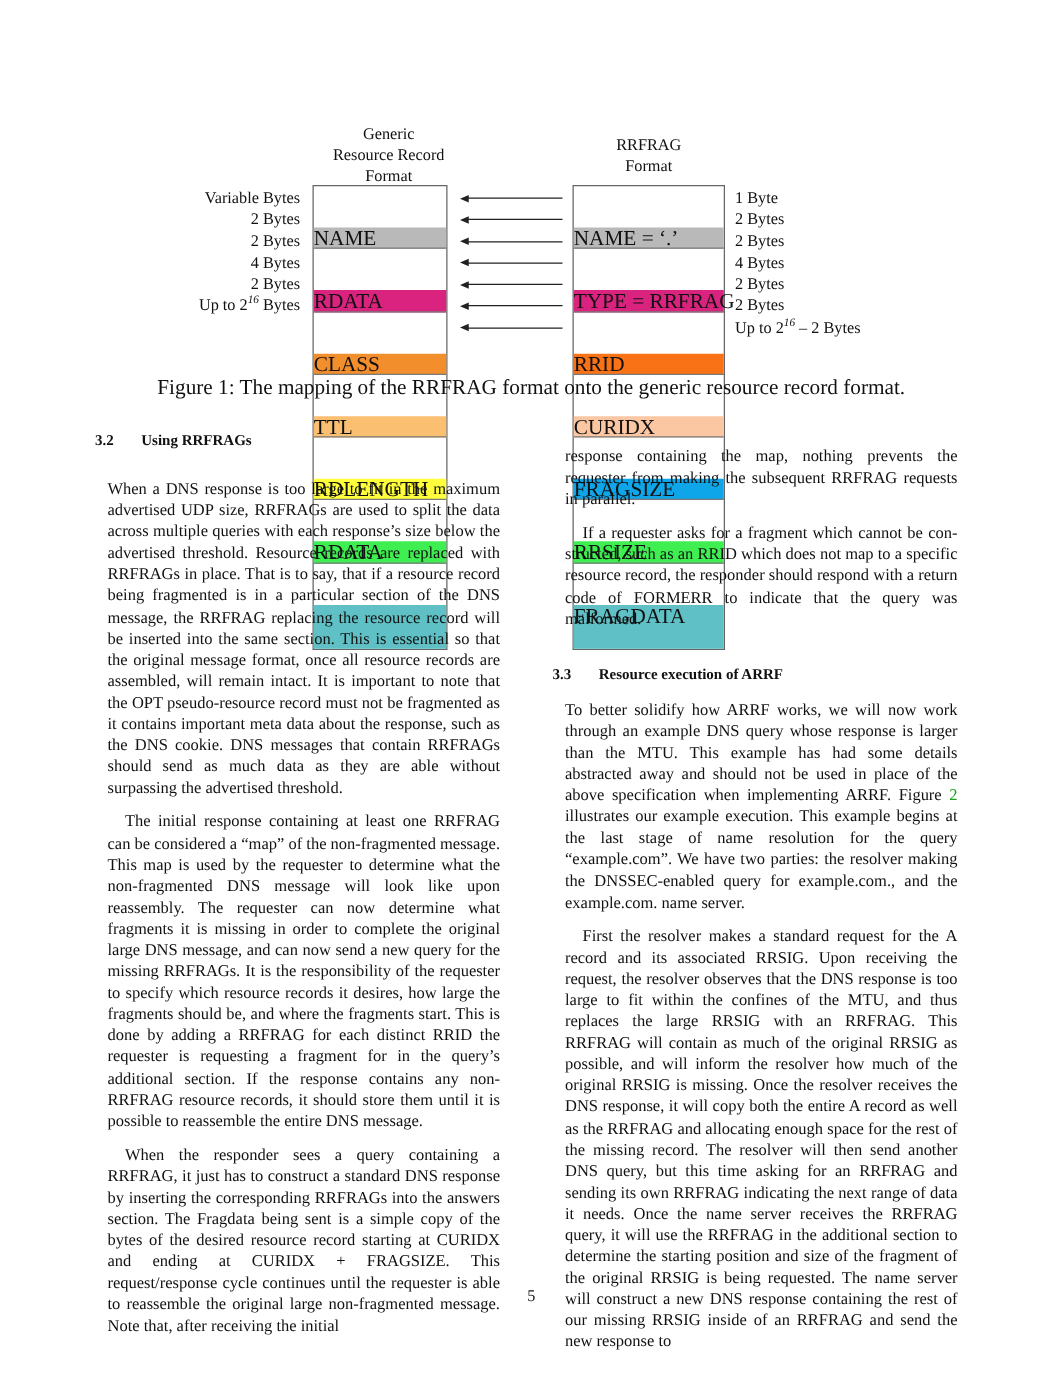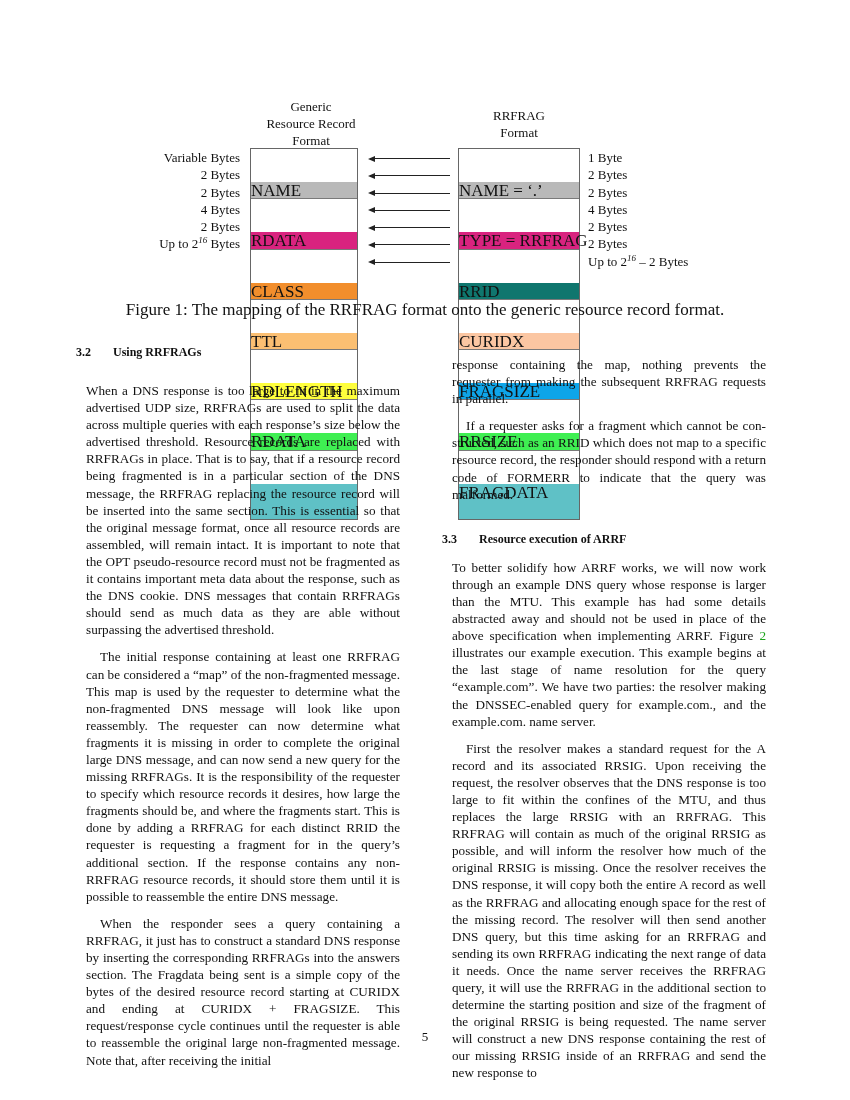--- a/index.html
+++ b/index.html
@@ -73,21 +73,21 @@
     <div class="arrow"></div>
     <div class="arrow"></div>
     <div class="arrow"></div>
     <div class="arrow"></div>
     <div class="arrow"></div>
   </div>
 
   <div class="rec" style="left:458px; top:148px; width:122px;font-family:Liberation Serif, serif;">
     <div class="cell" style="background:#b9b9b9">NAME = ‘.’</div>
     <div class="cell" style="background:#d9237f">TYPE = RRFRAG</div>
-    <div class="cell" style="background:#0f766e">RRID</div>
+    <div class="cell" style="background:#f97316">RRID</div>
     <div class="cell" style="background:#fbc6a2">CURIDX</div>
     <div class="cell" style="background:#0ea5e9">FRAGSIZE</div>
     <div class="cell" style="background:#3fef52">RRSIZE</div>
     <div class="cell last" style="background:#5fc1c6; line-height:17px;">FRAGDATA</div>
   </div>
 
   <div class="labels-right" style="top:149px;">
     <div class="lbl">1 Byte</div>
     <div class="lbl">2 Bytes</div>
     <div class="lbl">2 Bytes</div>

